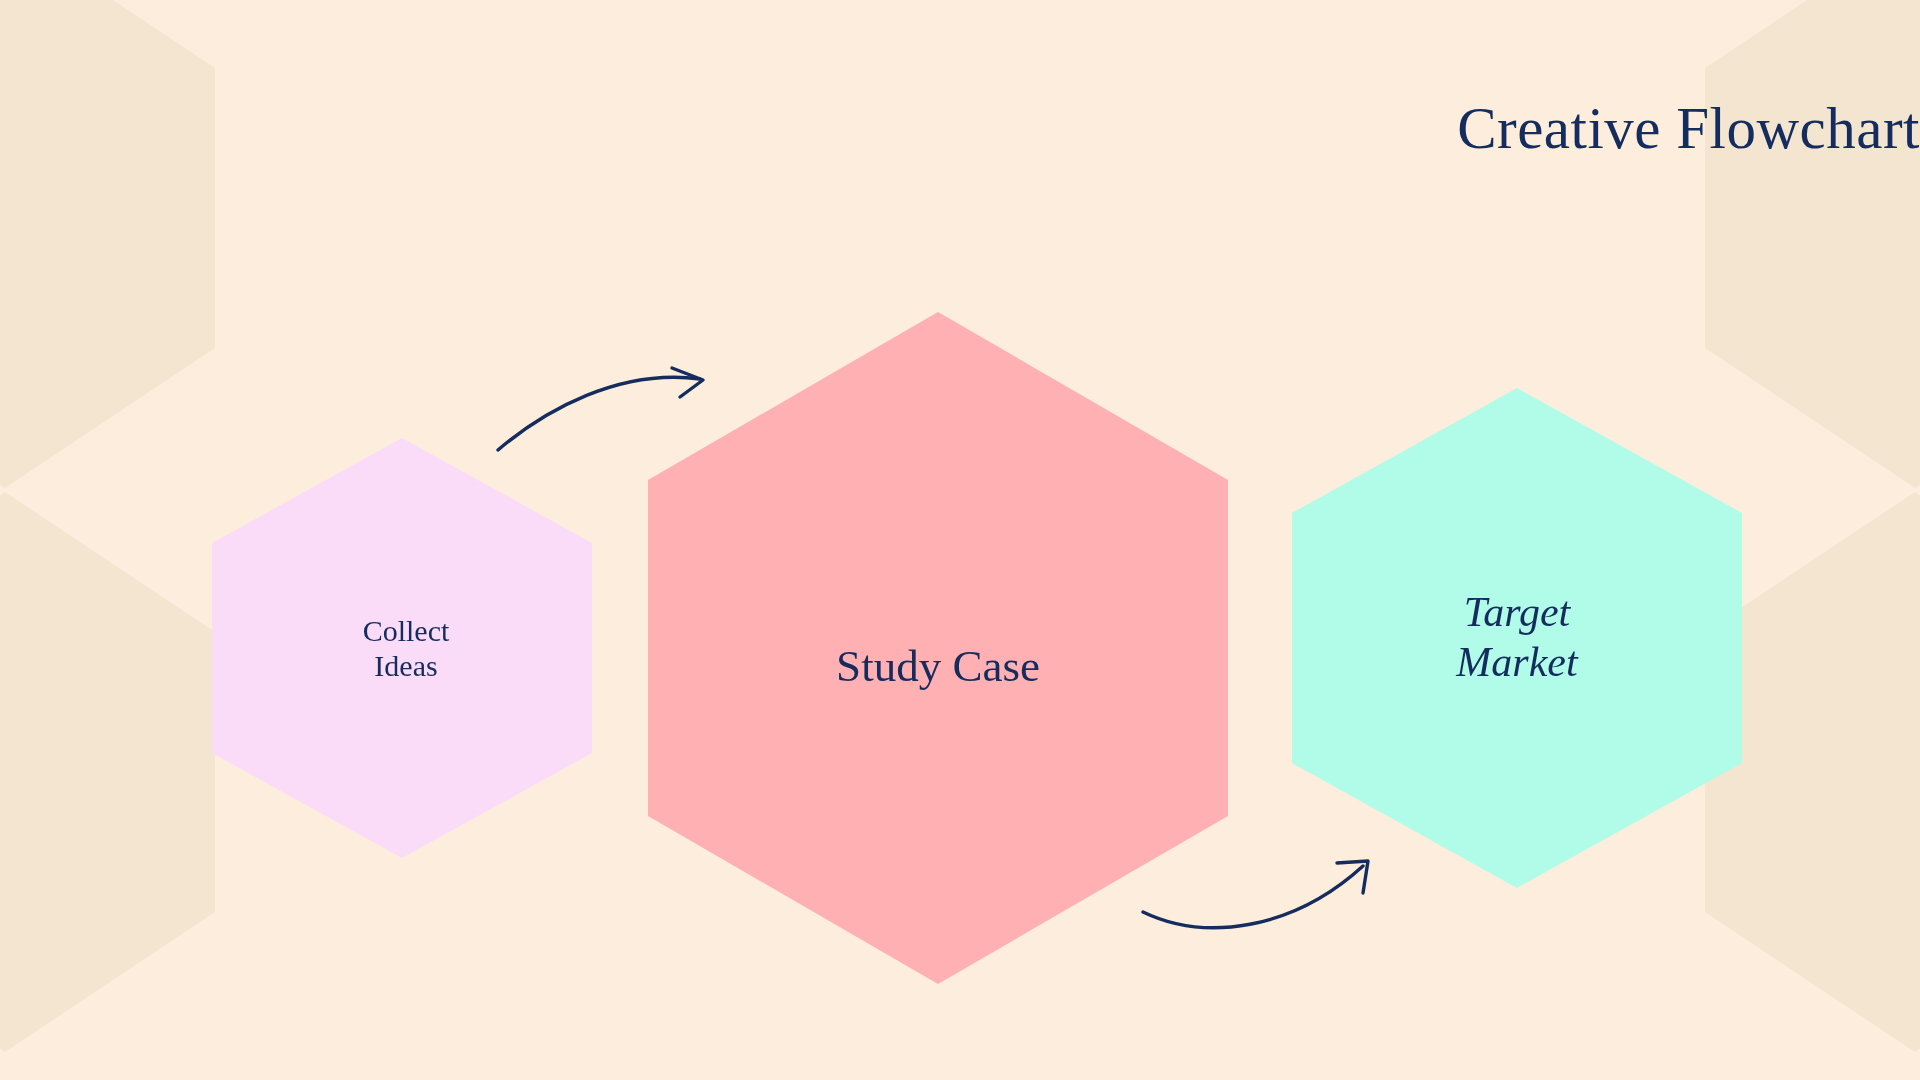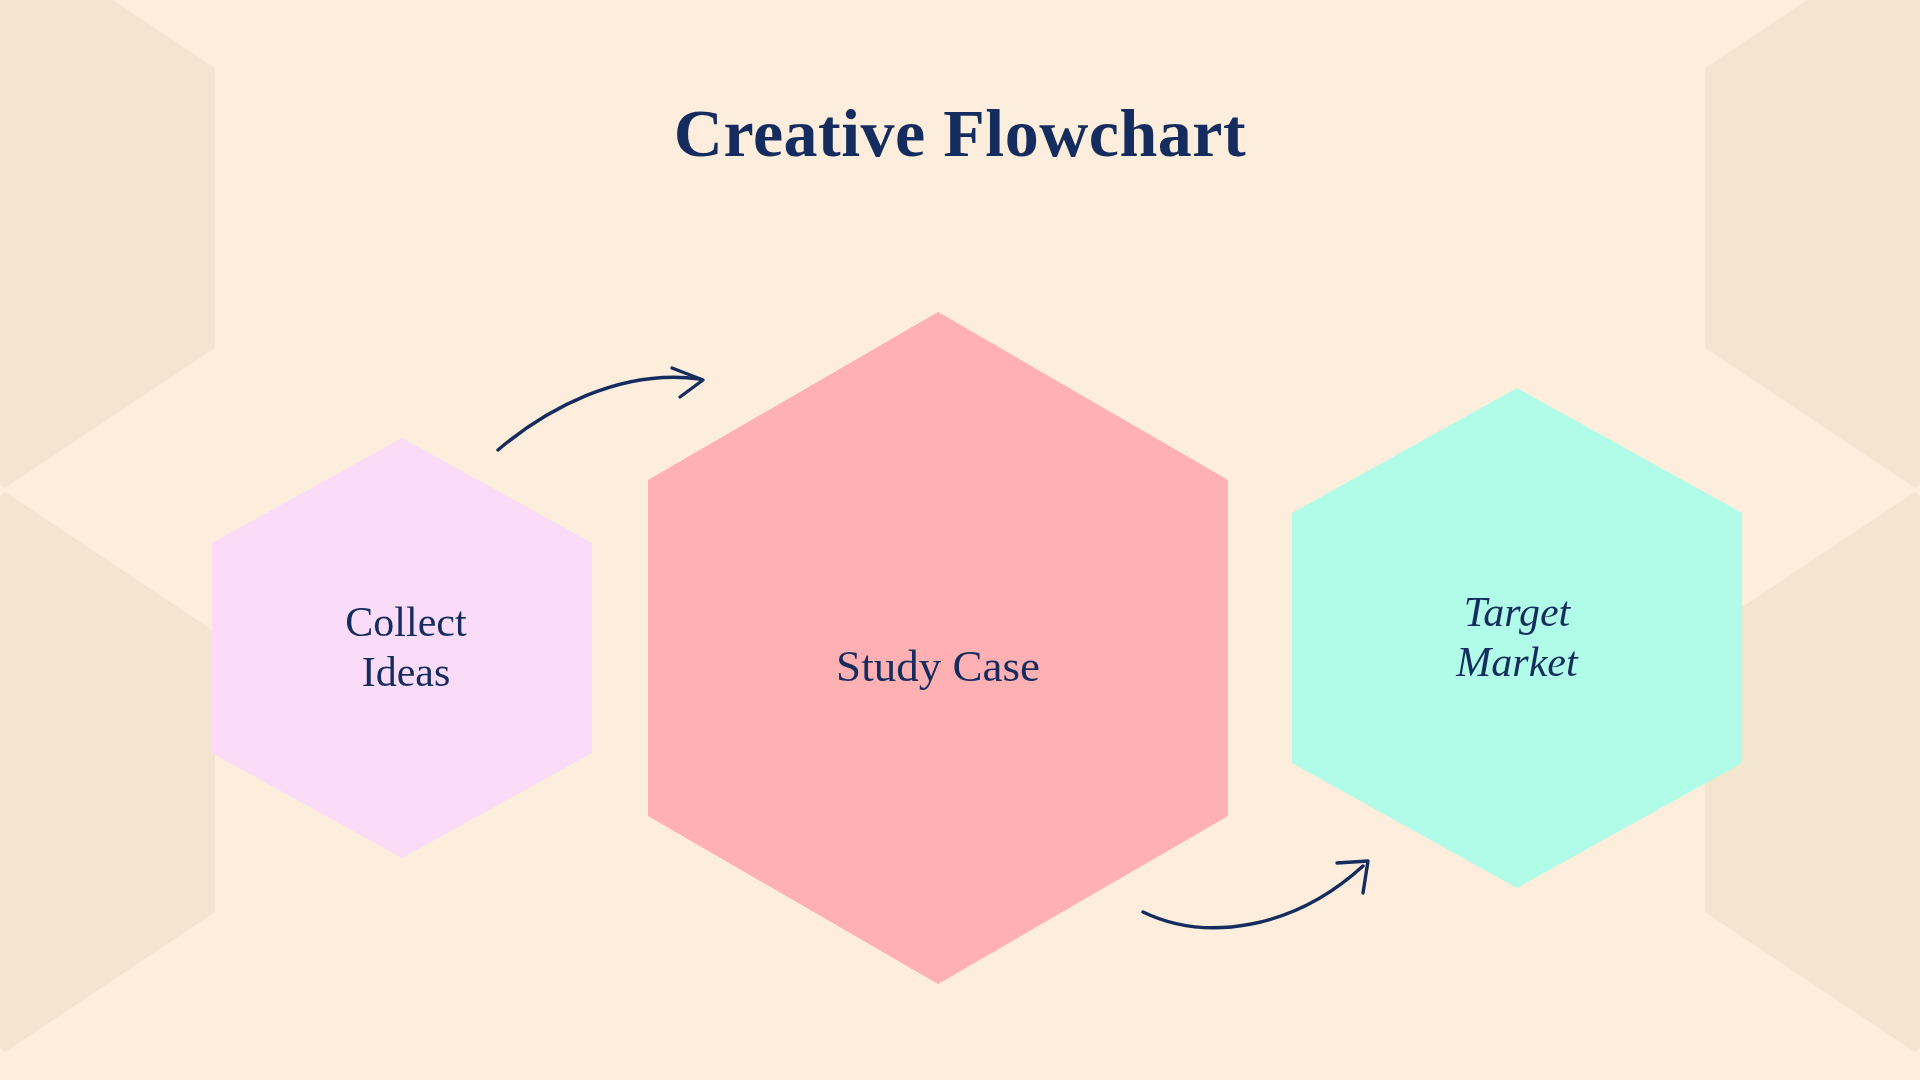--- a/index.html
+++ b/index.html
@@ -25,24 +25,24 @@
   .bg-hex.l1 { left:-205px; top:-72px;  width:420px; height:560px; }
   .bg-hex.l2 { left:-205px; top:492px;  width:420px; height:560px; }
   
   .bg-hex.r1 { left:1705px; top:-72px;  width:420px; height:560px; }
   .bg-hex.r2 { left:1705px; top:492px;  width:420px; height:560px; }
 
   
   #title {
     position:absolute;
     top:96px; left:0; width:100%;
-    text-align:center;
+    text-align:right;
     color:#152C5E;
-    font-size:68px;
-    font-weight:700;
+    font-size:59px;
+    font-weight:400;
     letter-spacing:0.5px;
     line-height:1.1;
     white-space:nowrap;
   }
 
   
   .hex {
     position:absolute;
     clip-path: polygon(50% 0%, 100% 25%, 100% 75%, 50% 100%, 0% 75%, 0% 25%);
     display:flex;
@@ -54,21 +54,21 @@
     text-align:center;
     line-height:1.18;
     white-space:pre-line;
     user-select:none;
   }
   #hex-collect {
     left:212px; top:438px;
     width:380px; height:420px;
     background:#FBDCF8;
   }
-  #hex-collect .hex-label { font-size:42px;margin-left:8px; }
+  #hex-collect .hex-label { font-size:30px;margin-left:8px; }
 
   #hex-study {
     left:648px; top:312px;
     width:580px; height:672px;
     background:#FFB0B3;
   }
   #hex-study .hex-label { font-size:45px;margin-top:38px; }
 
   #hex-target {
     left:1292px; top:388px;

